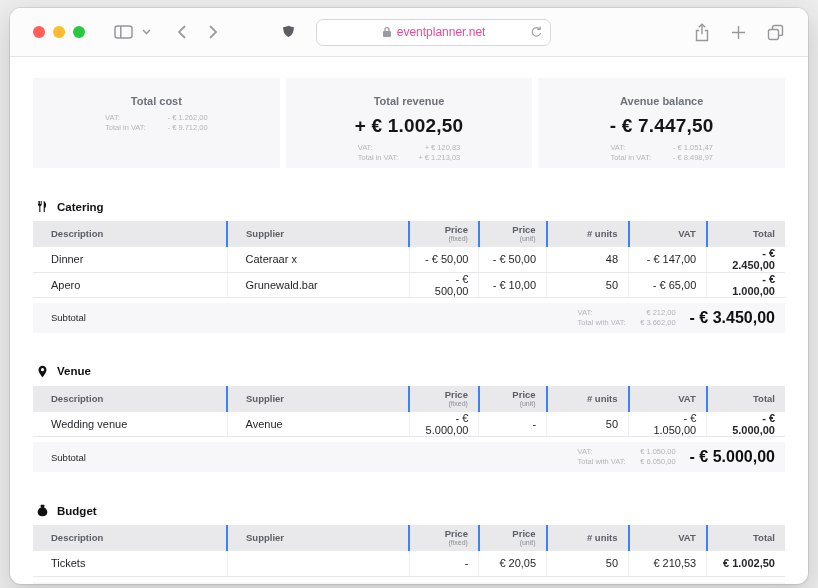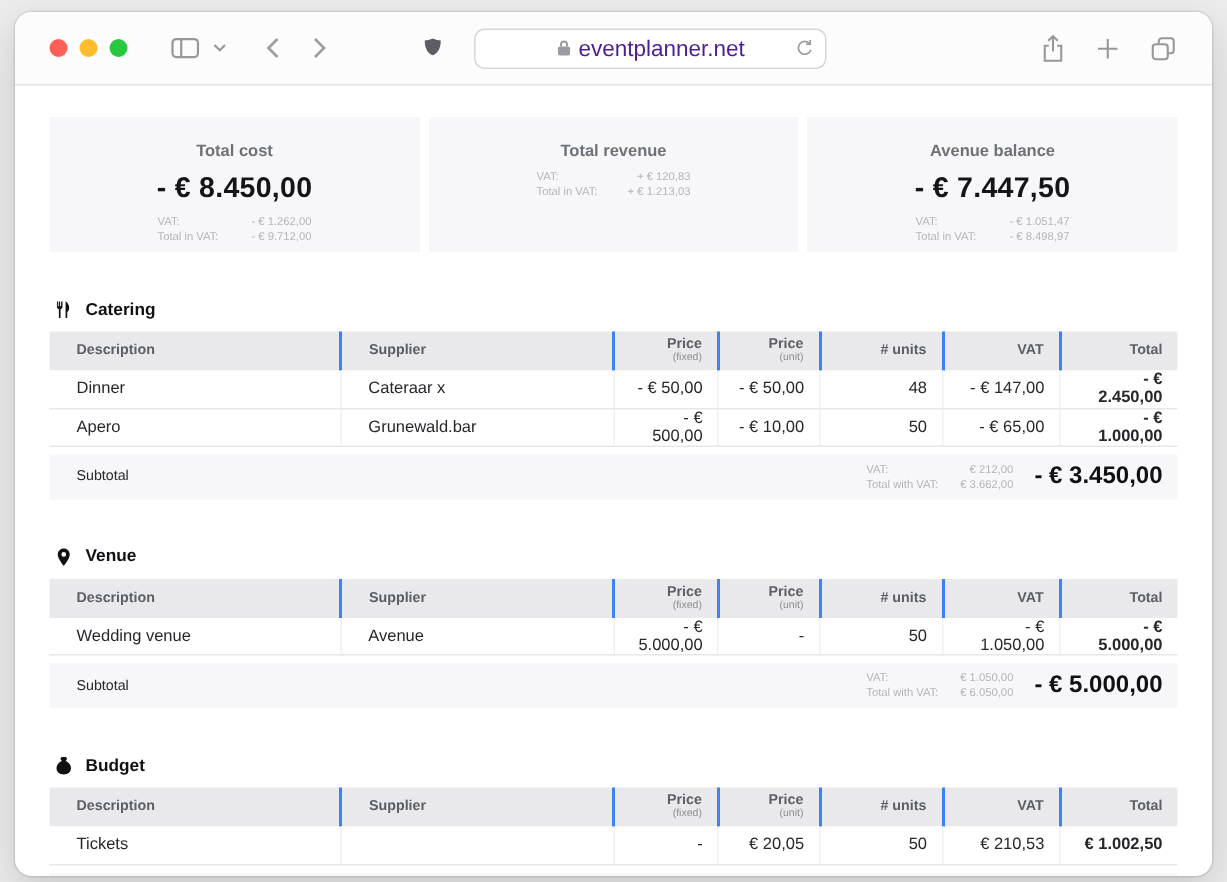--- a/index.html
+++ b/index.html
@@ -16,21 +16,21 @@
   .traffic { display:flex; gap:8px; margin-left:9px; }
   .dot { width:12px; height:12px; border-radius:50%; }
   .tbtn { background:none; border:none; display:flex; align-items:center; justify-content:center;
     padding:2px; cursor:default; }
   .sidebar-group { margin-left:27px; display:flex; align-items:center; gap:5px; }
   .nav-group { margin-left:22px; display:flex; align-items:center; gap:17px; }
   .sp1 { flex-grow:70; } .sp2 { flex-grow:167; }
   .urlbar { width:235px; height:27px; background:#fff; border:1px solid #d7d7da; border-radius:7px;
     display:flex; align-items:center; justify-content:center; position:relative; margin-left:18px; }
   .urlbar .lock { margin-right:5px; display:flex; }
-  .url-text { font-size:15px; color:#4c1d95; }
+  .url-text { font-size:12px; color:#ec4899; }
   .reload { position:absolute; right:7px; top:5px; }
   .right-group { display:flex; align-items:center; gap:17px; margin-right:8px; }
   svg.icn { display:block; }
 
   
   .page { padding:21px 23px 0; }
 
   .cards { display:flex; gap:6px;justify-content:center; }
   .card { flex:1; height:90px; background:#f7f7f9; text-align:center; padding-top:17px; }
   .card-title { font-size:11px; font-weight:bold; color:#6e7178; }
@@ -153,30 +153,30 @@
           </svg>
       </button>
     </div>
   </div>
 
   <div class="page">
 
     <div class="cards">
       <div class="card">
         <div class="card-title">Total cost</div>
-        <div class="card-amount">- € 8.450,00</div>
         <div class="card-minis">
           <span class="ml">VAT:</span>
           <span class="mv">- € 1.262,00</span>
           <span class="ml">Total in VAT:</span>
           <span class="mv">- € 9.712,00</span>
         </div>
       </div>
       <div class="card">
         <div class="card-title">Total revenue</div>
+        <div class="card-amount">+ € 1.002,50</div>
         <div class="card-minis">
           <span class="ml">VAT:</span>
           <span class="mv">+ € 120,83</span>
           <span class="ml">Total in VAT:</span>
           <span class="mv">+ € 1.213,03</span>
         </div>
       </div>
       <div class="card">
         <div class="card-title">Avenue balance</div>
         <div class="card-amount">- € 7.447,50</div>

